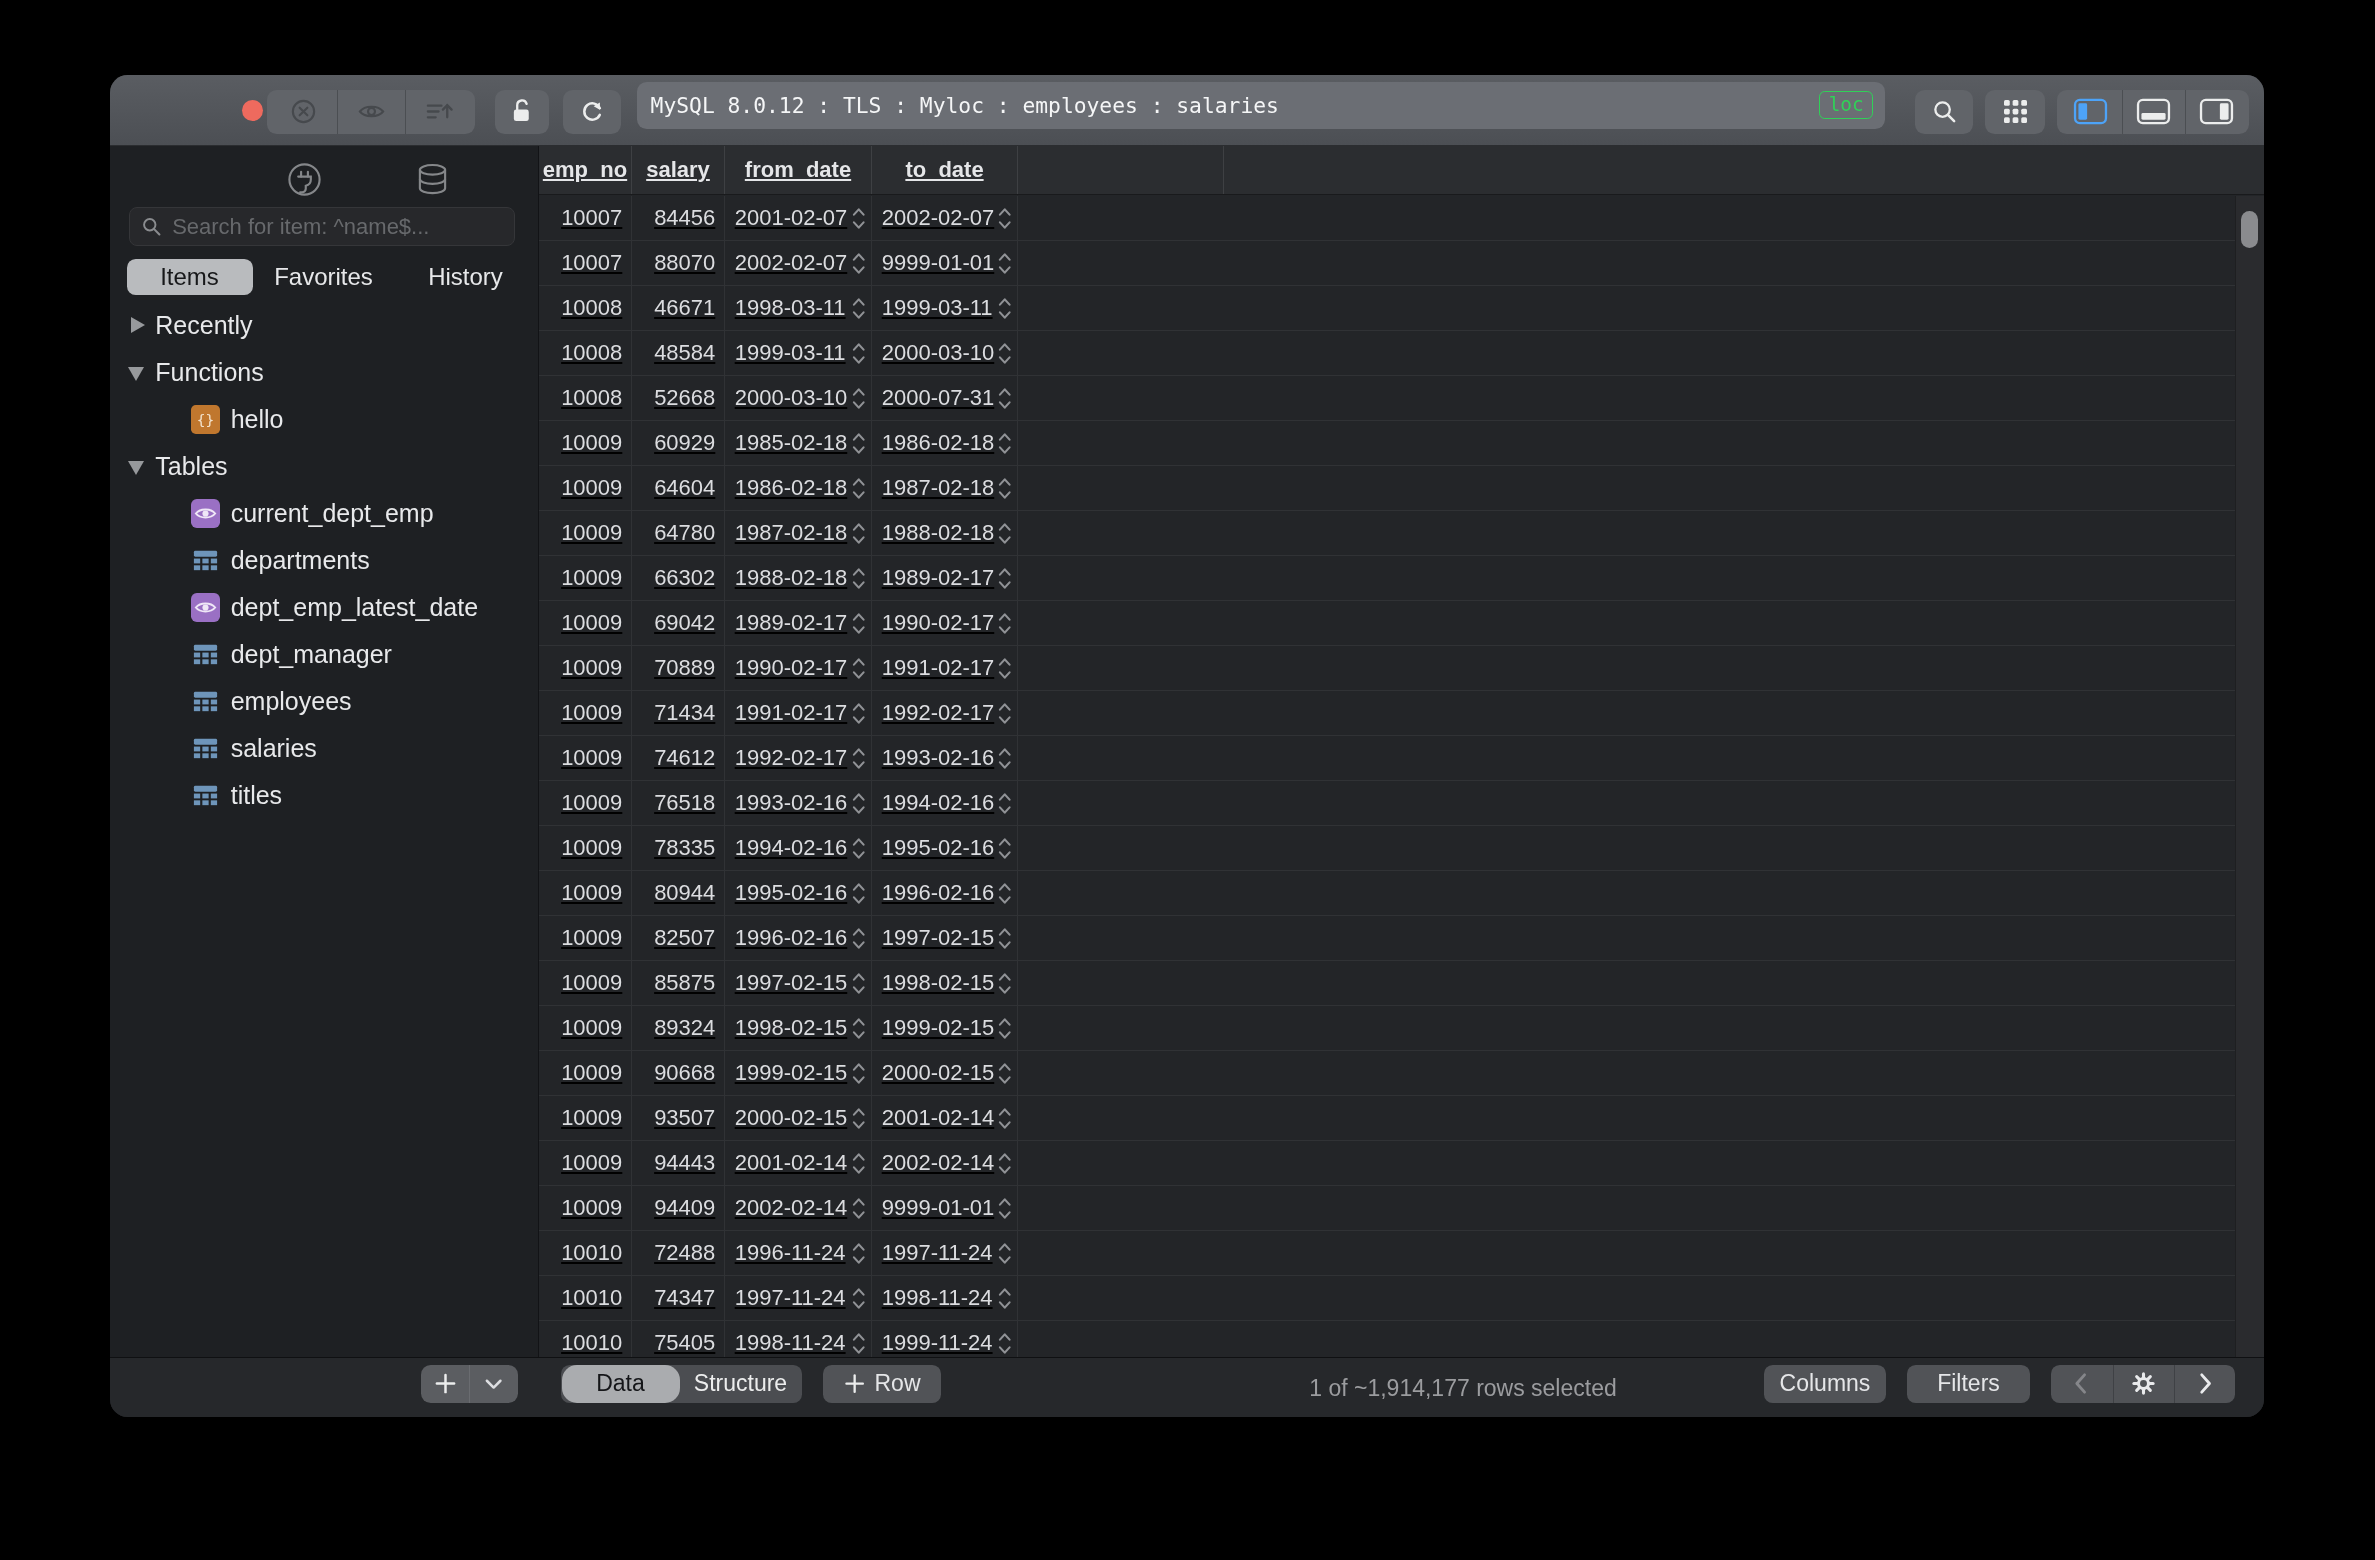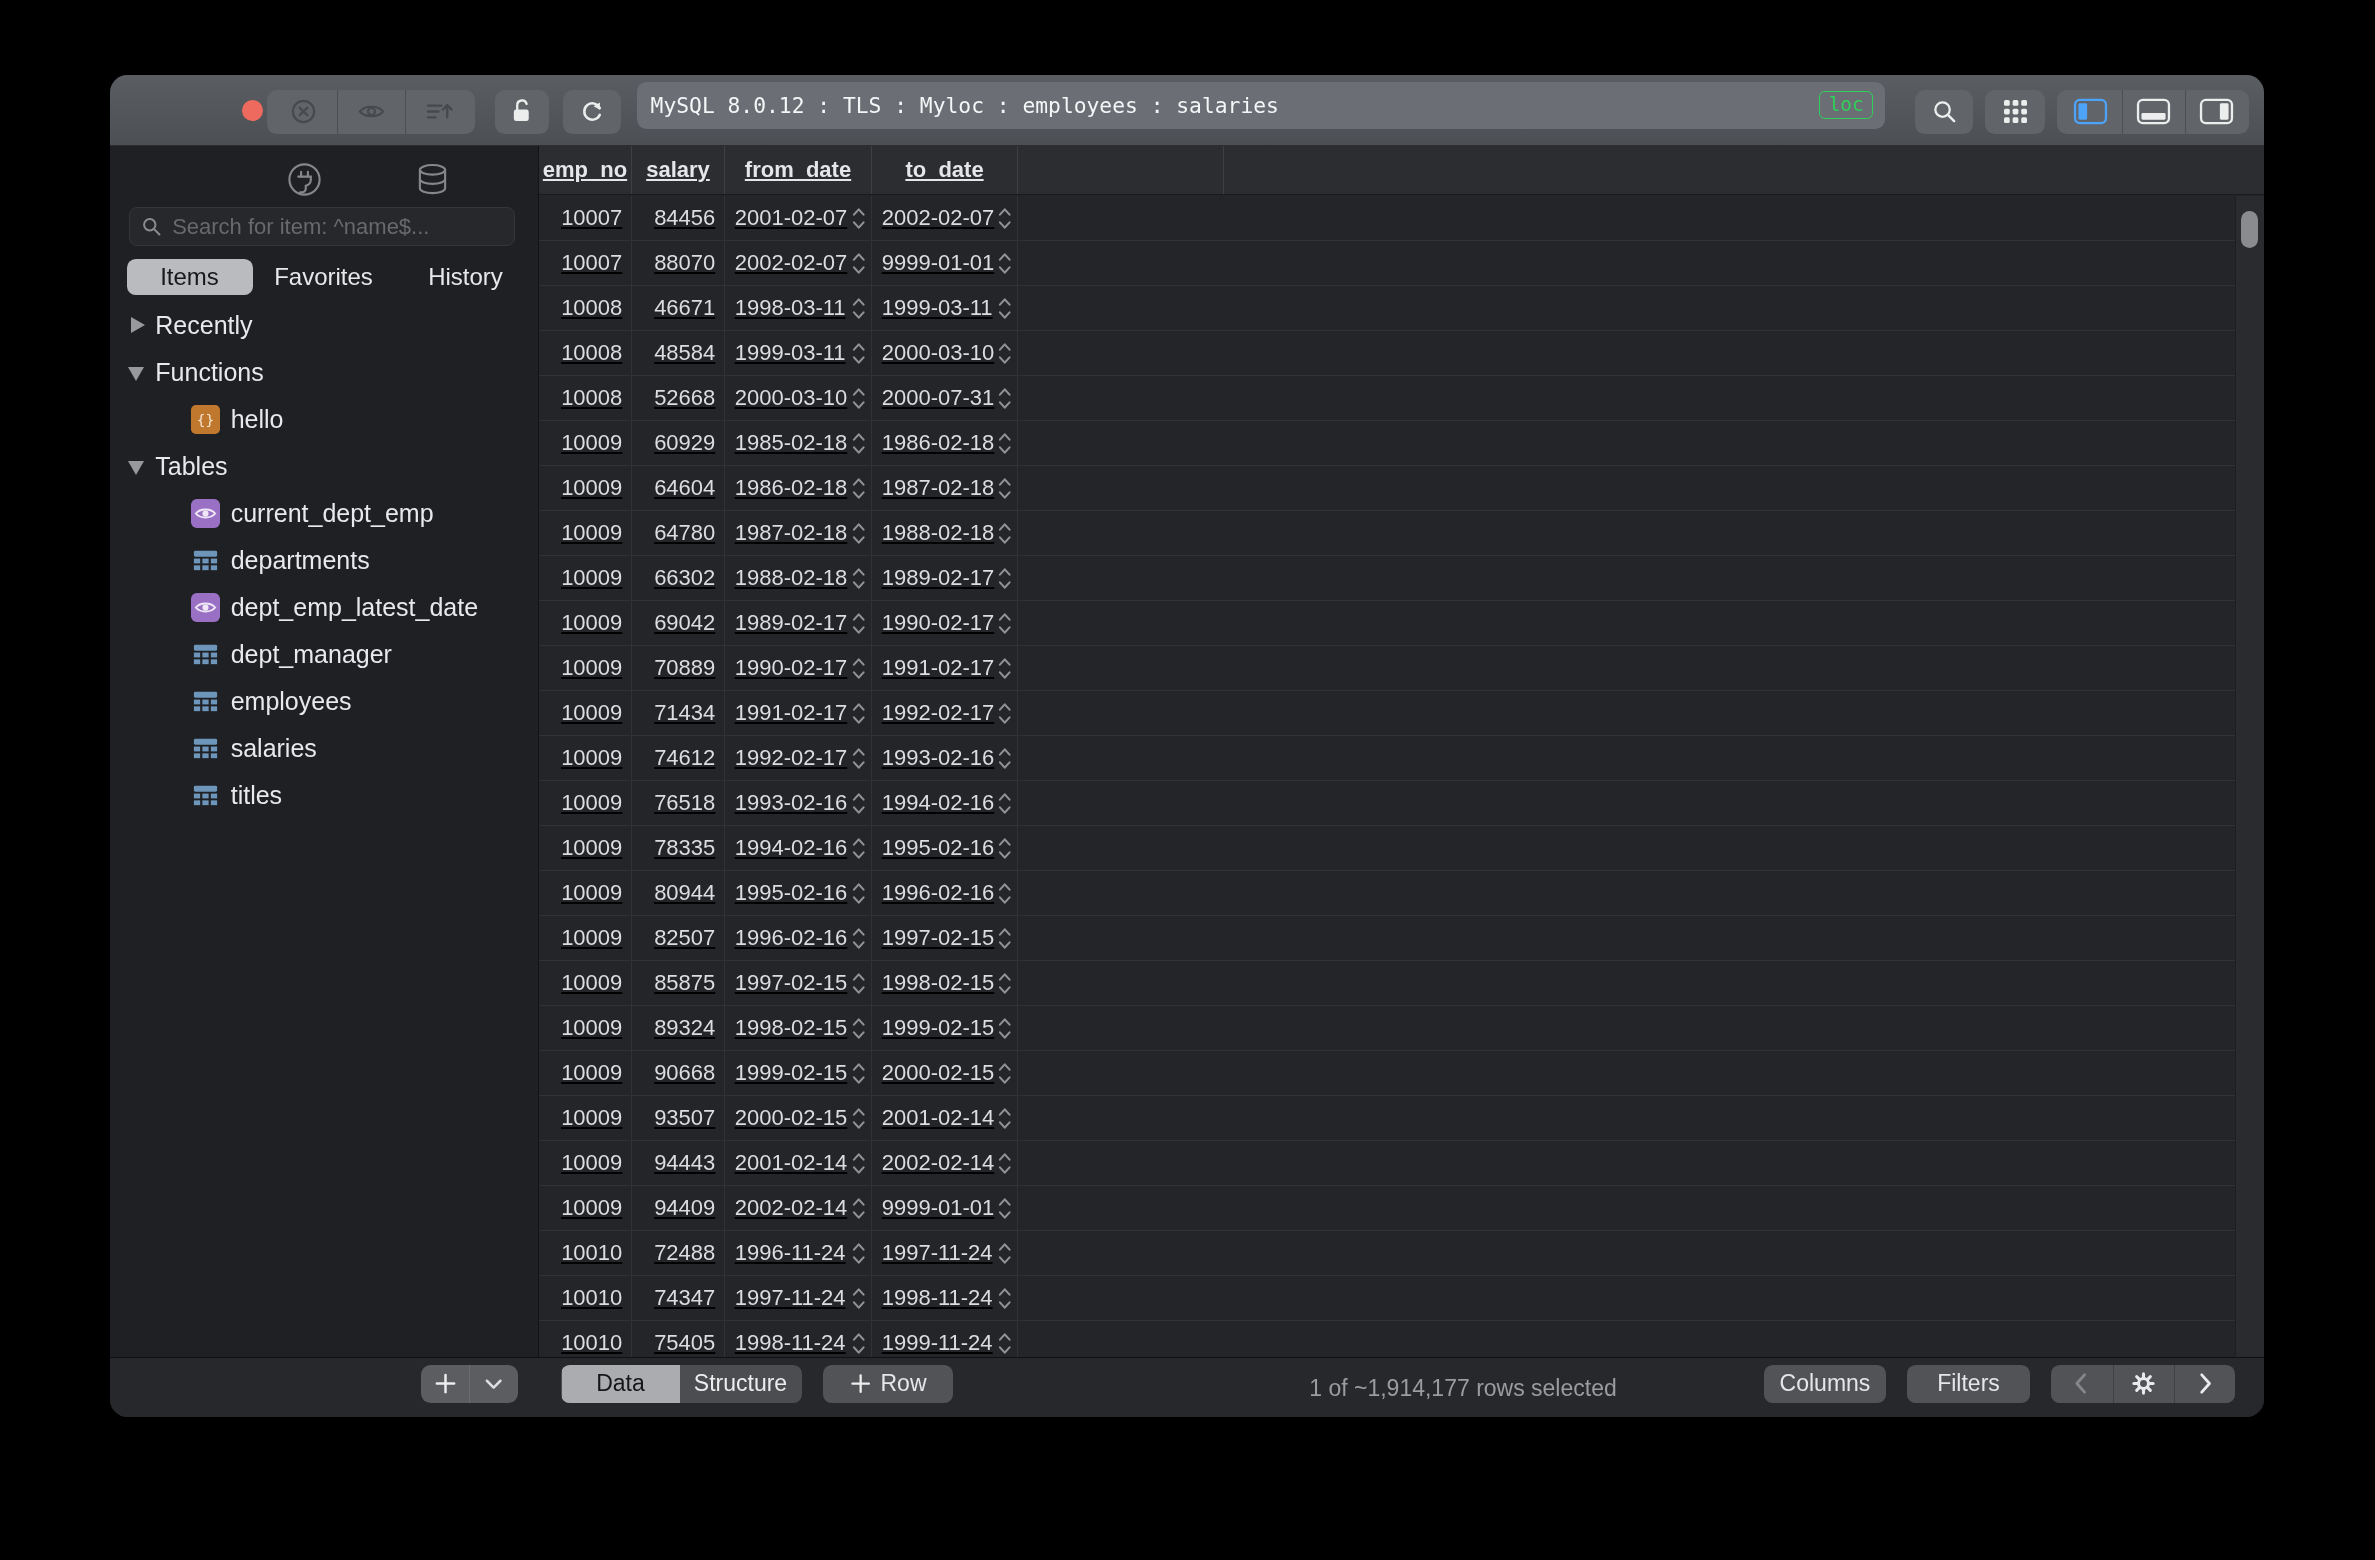--- a/index.html
+++ b/index.html
@@ -106,22 +106,22 @@
              background:#8a8b8e; }
 
   
   .bottombar { position:relative; height:60px; flex:0 0 60px; background:#26282b;
                border-top:1.9px solid #0f1012; }
   .bb-ctl { position:absolute; top:6.8px; height:38px; border-radius:8.7px; background:#515357;
             display:flex; align-items:center; justify-content:center;
             font-size:23px; color:#e5e6e8; }
   .bb-seg-views { left:451px; width:241px; overflow:hidden; padding:0; background:#4b4d51; }
   .bb-view { height:38px; display:flex; align-items:center; justify-content:center; color:#eceded; }
-  .bb-view.selected { background:#aaacaf; color:#151619; border-radius:0; }
-  .bb-addrow { left:713px; width:130px; gap:9.7px; }
+  .bb-view.selected { background:#aaacaf; color:#151619; border-radius:15px; }
+  .bb-addrow { left:713px; width:118px; gap:9.7px; }
   .bb-status { position:absolute; top:0; height:60px; left:952px; width:802px;
                display:flex; align-items:center; justify-content:center;
                font-size:23px; color:#9b9c9f; }
   .bb-columns { left:1654px; width:122px; }
   .bb-filters { left:1797px; width:123px; }
   .bb-nav { left:1941px; width:184px; padding:0; overflow:hidden; }
   .bb-nav .tb-seg { width:61px; height:38px; }
   .bb-nav .tb-seg + .tb-seg { border-left:1.9px solid #3f4145; }
 </style>
 </head>

